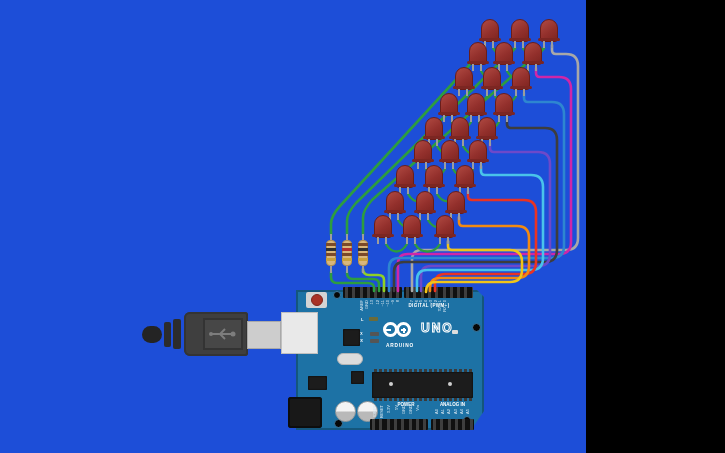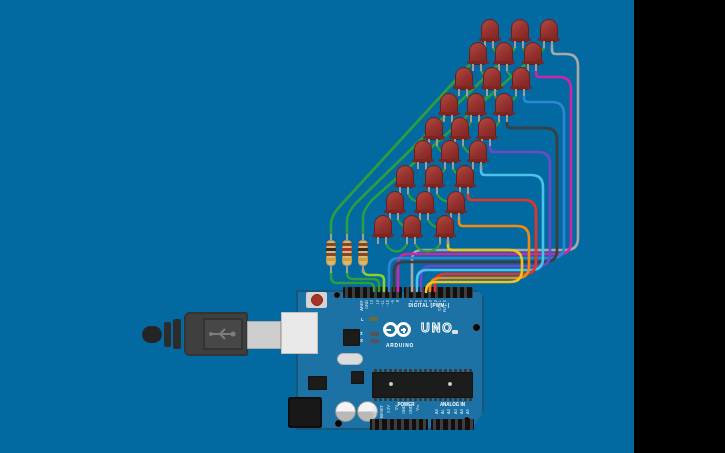--- a/index.html
+++ b/index.html
@@ -1,16 +1,16 @@
 <!DOCTYPE html>
 <html><head>
 <meta charset="utf-8">
 <style>
   html,body{margin:0;padding:0;background:#000;}
-  #stage{position:relative;width:634px;height:453px;background:#0369a1;overflow:hidden;
+  #stage{position:relative;width:586px;height:453px;background:#1d4ed8;overflow:hidden;
          font-family:"Liberation Sans",sans-serif;}
   .abs{position:absolute;}
   
   #board{left:296px;top:290px;width:188px;height:140px;background:#1d72a5;
          clip-path:polygon(0 0,181px 0,188px 7px,188px 121px,175px 140px,0 140px);
          box-shadow:inset 0 0 0 2px #14567c;}
   .hole{background:#070707;border-radius:50%;border:1px solid #3d7ba3;}
   .hdr{background:#161616;border-radius:1px;
        background-image:repeating-linear-gradient(90deg,#101010 0 2px,#3e3e3e 2px 5px,#101010 5px 7.3px);}
   .pinlbl{position:absolute;color:#d9e8f2;font-size:4px;line-height:4px;

